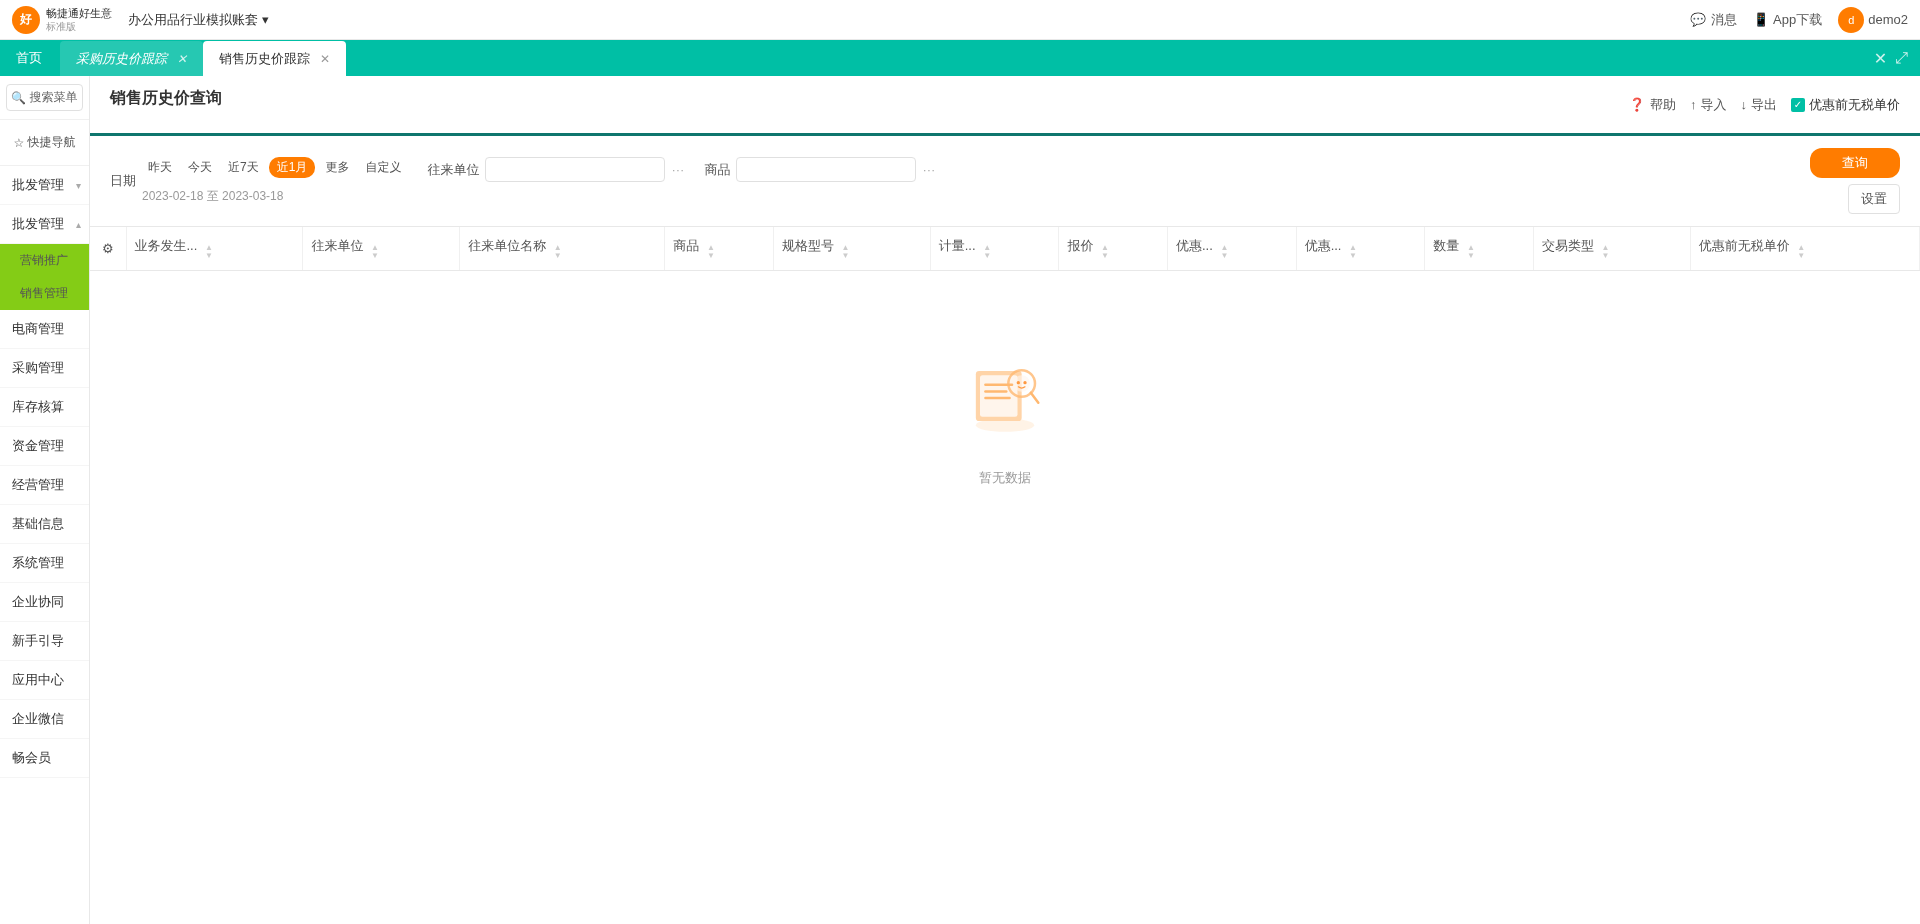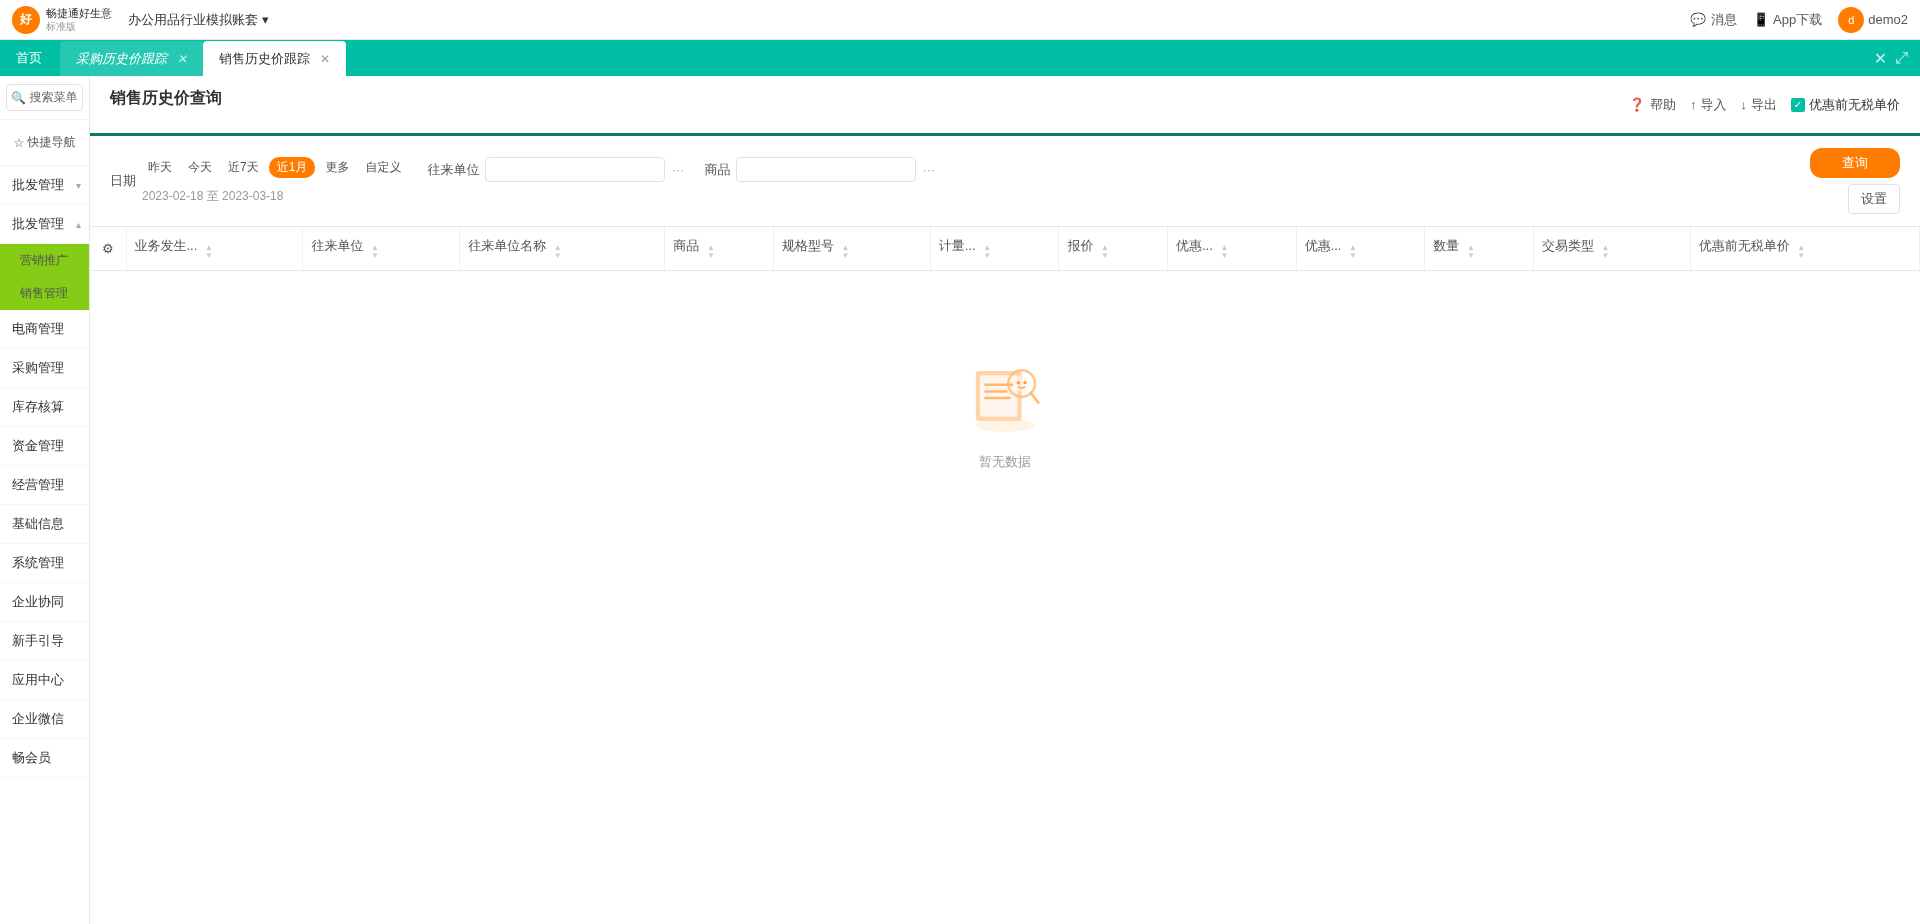--- a/index.html
+++ b/index.html
@@ -126,21 +126,21 @@
       color: #555;
       font-weight: 500;
       white-space: nowrap;
       text-align: left;
       position: sticky;
       top: 0;
       z-index: 2;
     }
     thead th .sort-icons { display: inline-flex; flex-direction: column; margin-left: 4px; color: #ccc; font-size: 8px; line-height: 1; }
     .gear-col { width: 36px; text-align: center; }
-    .no-data { display: flex; flex-direction: column; align-items: center; justify-content: center; padding: 80px 0; }
+    .no-data { display: flex; flex-direction: column; align-items: center; justify-content: center; padding: 80px 0; gap: 16px; }
     .no-data-text { color: #999; font-size: 13px; margin-top: 12px; }
 
     
     .empty-illustration { width: 100px; height: 90px; }
   </style>
 </head>
 <body>
 
 <div class="header">
   <div class="header-left">

